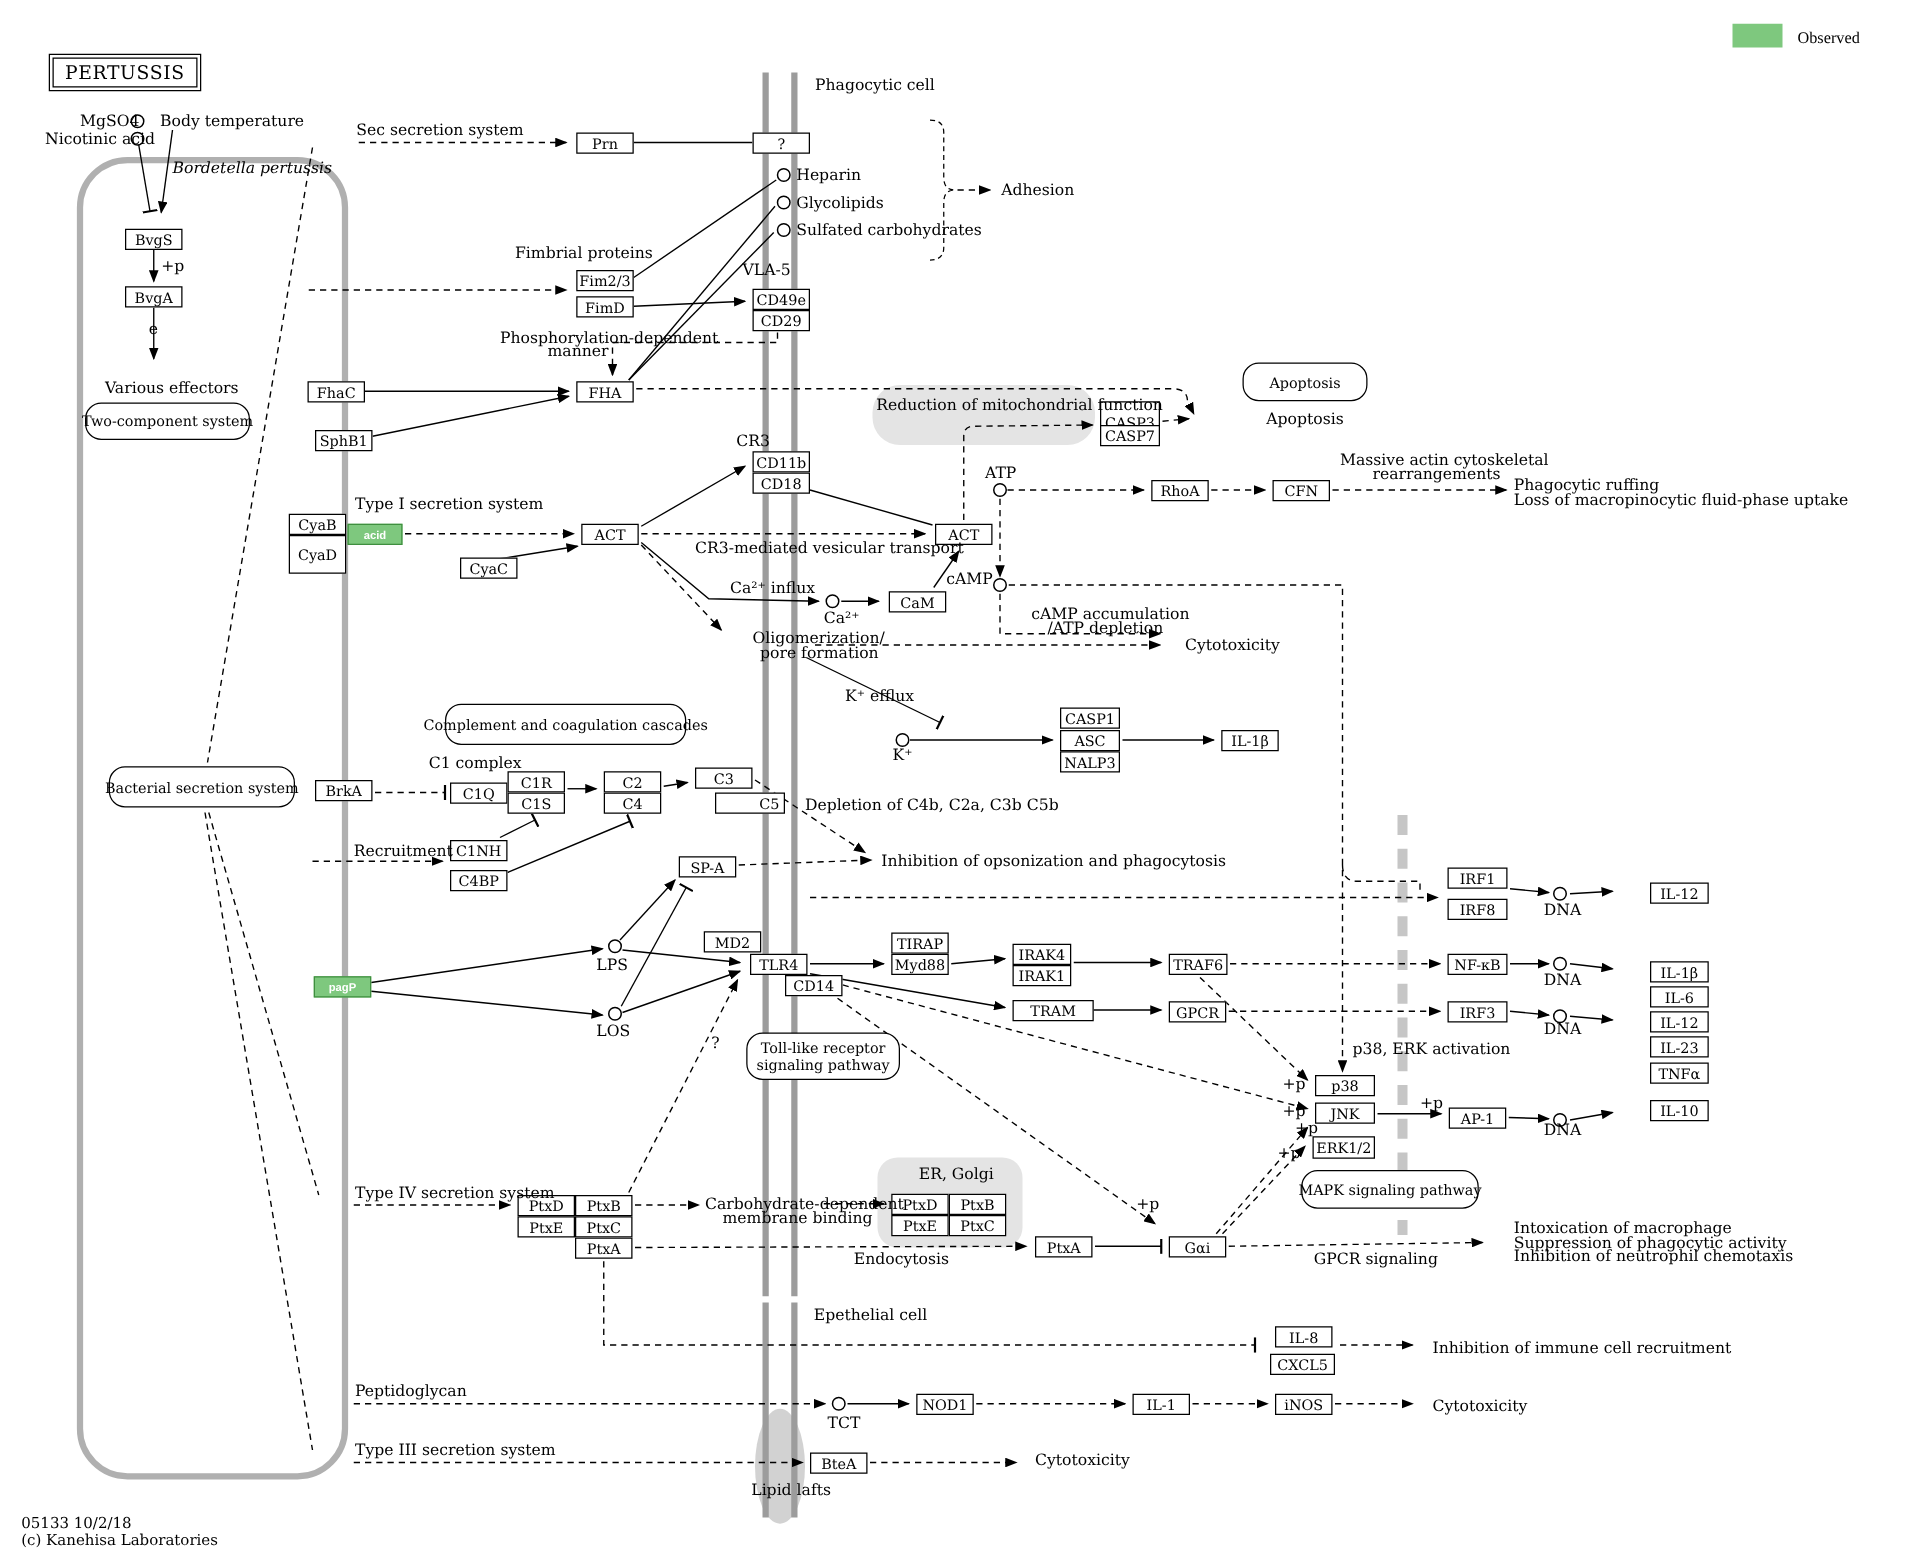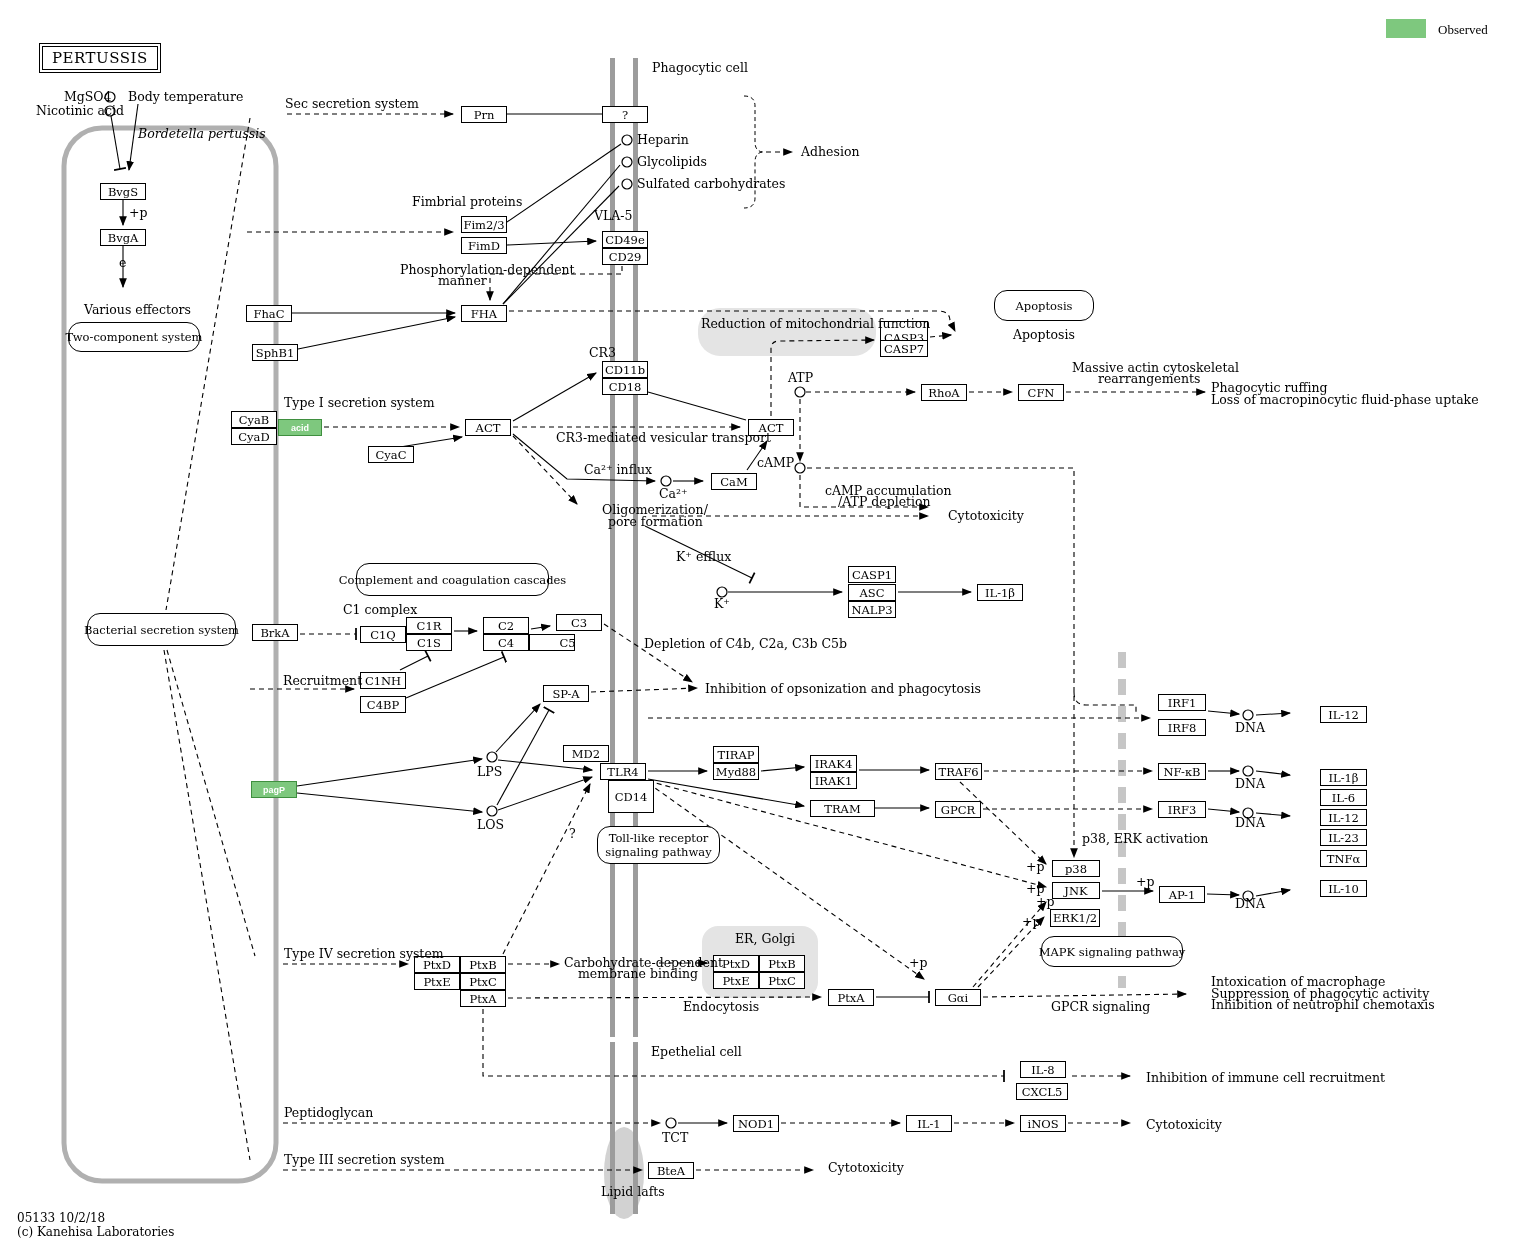--- a/index.html
+++ b/index.html
@@ -168,44 +168,44 @@
       <div class="node gene" style="left: 246px; top: 305px; width: 46px; height: 17px;">FhaC</div>
       <div class="node gene" style="left: 461px; top: 305px; width: 46px; height: 17px;">FHA</div>
       <div class="node gene" style="left: 252px; top: 344px; width: 46px; height: 17px;">SphB1</div>
       <div class="node gene" style="left: 602px; top: 361px; width: 46px; height: 17px;">CD11b</div>
       <div class="node gene" style="left: 602px; top: 378px; width: 46px; height: 17px;">CD18</div>
       <div class="node gene" style="left: 880px; top: 321px; width: 48px; height: 33px;">CASP3</div>
       <div class="node gene" style="left: 880px; top: 340px; width: 48px; height: 17px;">CASP7</div>
       <div class="node gene" style="left: 921px; top: 384px; width: 46px; height: 17px;">RhoA</div>
       <div class="node gene" style="left: 1018px; top: 384px; width: 46px; height: 17px;">CFN</div>
       <div class="node gene" style="left: 231px; top: 411px; width: 46px; height: 17px;">CyaB</div>
-      <div class="node gene" style="left: 231px; top: 428px; width: 46px; height: 17px;">CyaD</div>
+      <div class="node gene" style="left: 231px; top: 428px; width: 46px; height: 31px;">CyaD</div>
       <div class="node observed" style="left: 278px; top: 419px; width: 44px; height: 17px;">acid</div>
       <div class="node gene" style="left: 465px; top: 419px; width: 46px; height: 17px;">ACT</div>
       <div class="node gene" style="left: 368px; top: 446px; width: 46px; height: 17px;">CyaC</div>
       <div class="node gene" style="left: 748px; top: 419px; width: 46px; height: 17px;">ACT</div>
       <div class="node gene" style="left: 711px; top: 473px; width: 46px; height: 17px;">CaM</div>
       <div class="node gene" style="left: 848px; top: 566px; width: 48px; height: 17px;">CASP1</div>
       <div class="node gene" style="left: 848px; top: 584px; width: 48px; height: 17px;">ASC</div>
       <div class="node gene" style="left: 848px; top: 601px; width: 48px; height: 17px;">NALP3</div>
       <div class="node gene" style="left: 977px; top: 584px; width: 46px; height: 17px;">IL-1β</div>
       <div class="node gene" style="left: 252px; top: 624px; width: 46px; height: 17px;">BrkA</div>
       <div class="node gene" style="left: 360px; top: 626px; width: 46px; height: 17px;">C1Q</div>
       <div class="node gene" style="left: 406px; top: 617px; width: 46px; height: 17px;">C1R</div>
       <div class="node gene" style="left: 406px; top: 634px; width: 46px; height: 17px;">C1S</div>
       <div class="node gene" style="left: 483px; top: 617px; width: 46px; height: 17px;">C2</div>
       <div class="node gene" style="left: 483px; top: 634px; width: 46px; height: 17px;">C4</div>
       <div class="node gene" style="left: 556px; top: 614px; width: 46px; height: 17px;">C3</div>
-      <div class="node gene" style="left: 529px; top: 634px; width: 46px; height: 17px; padding-left: 31px;">C5</div>
+      <div class="node gene" style="left: 572px; top: 634px; width: 56px; height: 17px; padding-left: 31px;">C5</div>
       <div class="node gene" style="left: 360px; top: 672px; width: 46px; height: 17px;">C1NH</div>
       <div class="node gene" style="left: 360px; top: 696px; width: 46px; height: 17px;">C4BP</div>
       <div class="node gene" style="left: 543px; top: 685px; width: 46px; height: 17px;">SP-A</div>
       <div class="node gene" style="left: 563px; top: 745px; width: 46px; height: 17px;">MD2</div>
       <div class="node gene" style="left: 600px; top: 763px; width: 46px; height: 17px;">TLR4</div>
-      <div class="node gene" style="left: 608px; top: 780px; width: 46px; height: 33px;">CD14</div>
+      <div class="node gene" style="left: 628px; top: 780px; width: 46px; height: 17px;">CD14</div>
       <div class="node gene" style="left: 713px; top: 746px; width: 46px; height: 17px;">TIRAP</div>
       <div class="node gene" style="left: 713px; top: 763px; width: 46px; height: 17px;">Myd88</div>
       <div class="node gene" style="left: 810px; top: 755px; width: 47px; height: 17px;">IRAK4</div>
       <div class="node gene" style="left: 810px; top: 772px; width: 47px; height: 17px;">IRAK1</div>
       <div class="node gene" style="left: 810px; top: 800px; width: 65px; height: 17px;">TRAM</div>
       <div class="node gene" style="left: 935px; top: 763px; width: 47px; height: 17px;">TRAF6</div>
       <div class="node gene" style="left: 935px; top: 801px; width: 46px; height: 17px;">GPCR</div>
       <div class="node gene" style="left: 1158px; top: 694px; width: 48px; height: 17px;">IRF1</div>
       <div class="node gene" style="left: 1158px; top: 719px; width: 48px; height: 17px;">IRF8</div>
       <div class="node gene" style="left: 1158px; top: 763px; width: 48px; height: 17px;">NF-κB</div>

